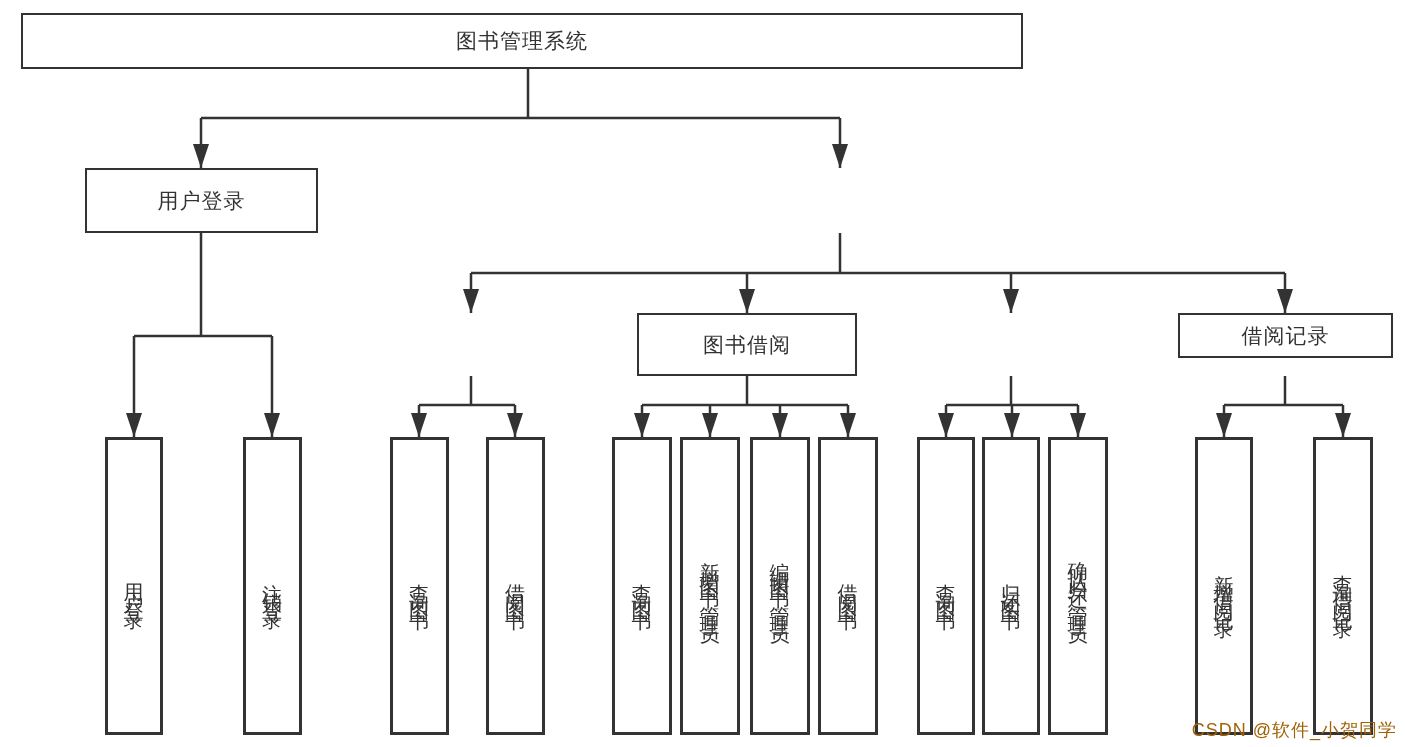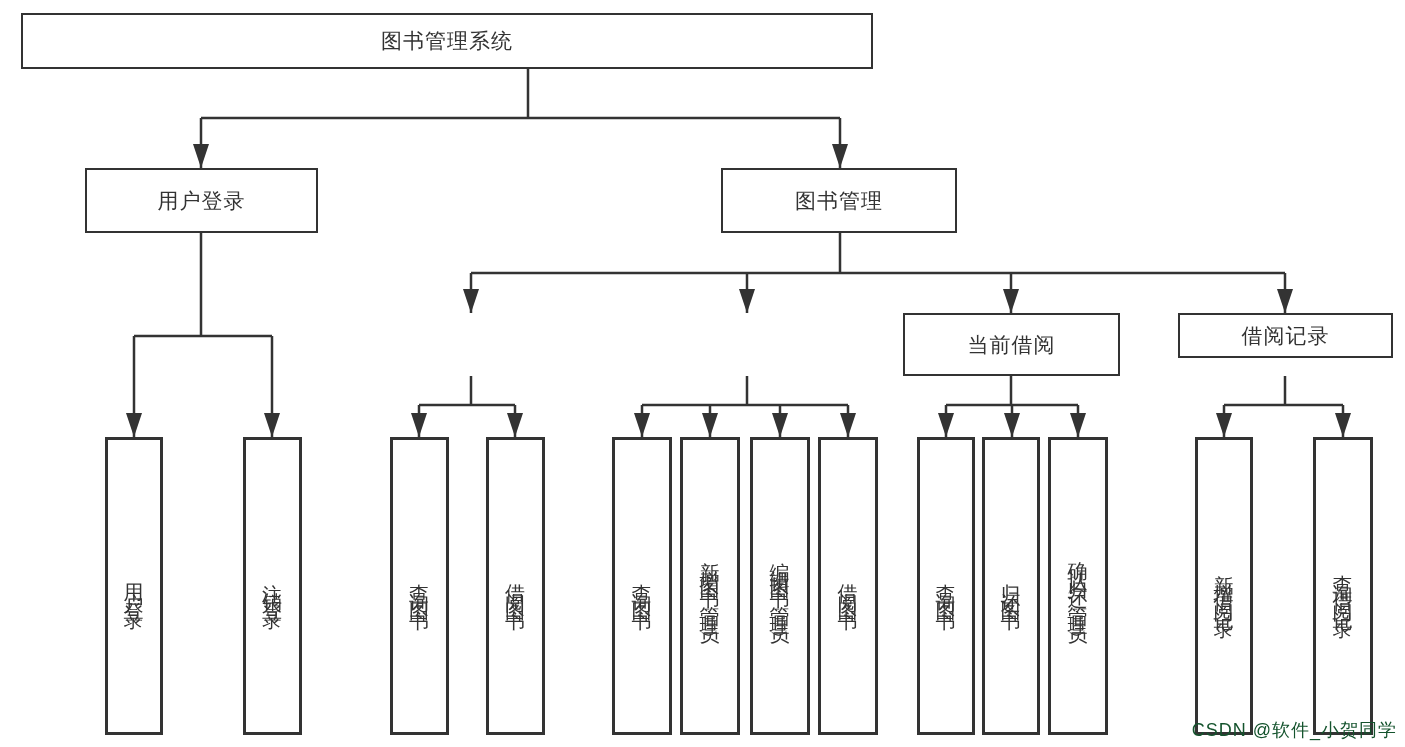--- a/index.html
+++ b/index.html
@@ -25,21 +25,21 @@
     text-orientation:mixed;
     font-size:20px;
     letter-spacing:9px;
     line-height:1;
     border-width:3px;
   }
   .watermark {
     position:absolute;
     right:8px; bottom:5px;
     font-size:18px;
-    color:#14532d;
+    color:#a16207;
     letter-spacing:1px;
     white-space:nowrap;
   }
 </style>
 </head>
 <body>
 
 <div class="canvas">
 
   <svg class="wires" width="1405" height="747" viewBox="0 0 1405 747" fill="none" stroke="#333333" stroke-width="2.5">
@@ -76,26 +76,25 @@
     <path d="M1011 376 V405 M946 405 H1078"></path>
     <line x1="946" y1="405" x2="946" y2="437" marker-end="url(#arr)"></line>
     <line x1="1012" y1="405" x2="1012" y2="437" marker-end="url(#arr)"></line>
     <line x1="1078" y1="405" x2="1078" y2="437" marker-end="url(#arr)"></line>
 
     <path d="M1285 376 V405 M1224 405 H1343"></path>
     <line x1="1224" y1="405" x2="1224" y2="437" marker-end="url(#arr)"></line>
     <line x1="1343" y1="405" x2="1343" y2="437" marker-end="url(#arr)"></line>
   </svg>
 
-  <div class="node hnode" style="left:21px; top:13px; width:852px; height:56px;">图书管理系统</div>
+  <div class="node hnode" style="left:21px; top:13px; width:1002px; height:56px;">图书管理系统</div>
 
   <div class="node hnode" style="left:85px; top:168px; width:233px; height:65px;">用户登录</div>
-  <div class="node hnode" style="left:721px; top:168px; width:236px; height:65px;">图书管理</div>
 
-  <div class="node hnode" style="left:903px; top:313px; width:217px; height:63px;">当前借阅</div>
+  <div class="node hnode" style="left:637px; top:313px; width:220px; height:63px;">图书借阅</div>
   <div class="node hnode" style="left:1178px; top:313px; width:215px; height:45px;">借阅记录</div>
 
   <div class="node vnode" style="left:105px; top:437px; width:58px; height:298px;">用户登录</div>
   <div class="node vnode" style="left:243px; top:437px; width:59px; height:298px;">注销登录</div>
 
   <div class="node vnode" style="left:390px; top:437px; width:59px; height:298px;">查询图书</div>
   <div class="node vnode" style="left:486px; top:437px; width:59px; height:298px;">借阅图书</div>
 
   <div class="node vnode" style="left:612px; top:437px; width:60px; height:298px;">查询图书</div>
   <div class="node vnode" style="left:680px; top:437px; width:60px; height:298px;">新增图书（管理员）</div>

